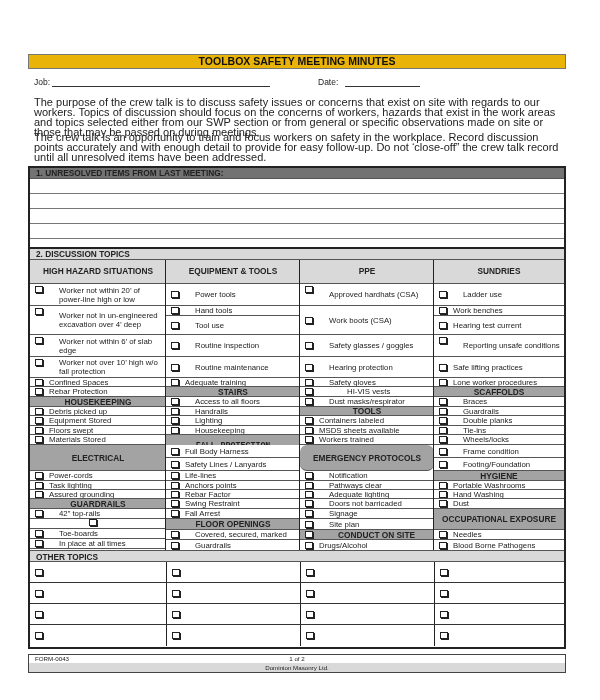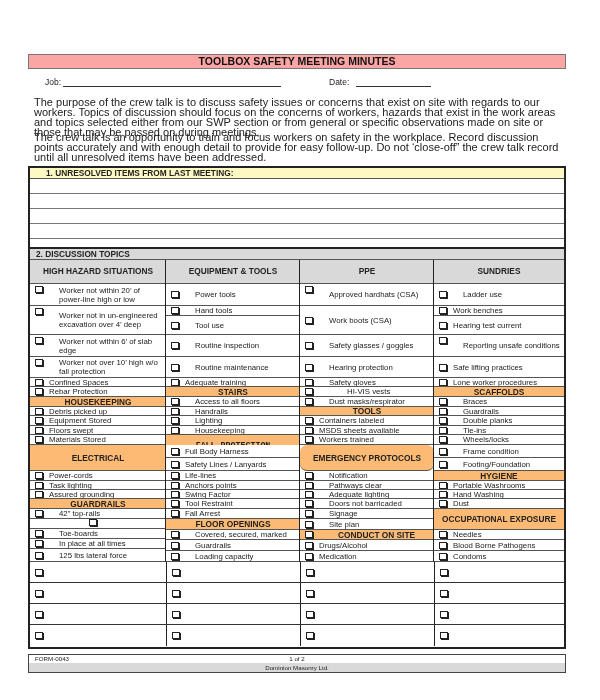--- a/index.html
+++ b/index.html
@@ -1,31 +1,31 @@
 <!DOCTYPE html>
 <html><head>
 <meta charset="utf-8">
 <style>
   html,body{margin:0;padding:0;background:#fff;}
   body{width:600px;height:700px;position:relative;overflow:hidden;font-family:"Liberation Sans",sans-serif;color:#222;}
   .abs{position:absolute;}
-  .title-bar{left:28px;top:54px;width:536px;height:13px;background:#fca5a5;border:1px solid #777;font-weight:bold;font-size:10.5px;text-align:center;line-height:13px;color:#111;}
-  .jobline{top:77px;font-size:8.5px;margin-left:11px;}
+  .title-bar{left:28px;top:54px;width:536px;height:13px;background:#eab308;border:1px solid #777;font-weight:bold;font-size:10.5px;text-align:center;line-height:13px;color:#111;}
+  .jobline{top:77px;font-size:8.5px;}
   .uline{display:inline-block;border-bottom:1px solid #333;height:9px;vertical-align:bottom;}
   .para{left:34px;width:532px;font-size:11px;line-height:10px;}
   .box{border:2px solid #222;box-sizing:border-box;}
   .s1{left:28px;top:166px;width:538px;height:84px;}
-  .s1 .hdr{height:10px;background:#fef9c3;border-bottom:1px solid #555;font-size:8.3px;font-weight:bold;line-height:10px;padding-left:16px;}
+  .s1 .hdr{height:10px;background:#737373;border-bottom:1px solid #555;font-size:8.3px;font-weight:bold;line-height:10px;padding-left:6px;}
   .s1 .line{height:14px;border-bottom:1px solid #777;}
   .s1 .line:last-child{border-bottom:none;}
   .s2{left:28px;top:247px;width:538px;height:402px;}
   .s2hdr{position:absolute;left:0;top:0;width:534px;height:11px;background:#d9d9d9;border-bottom:1px solid #555;font-size:8.3px;font-weight:bold;line-height:11px;padding-left:6px;box-sizing:border-box;}
   .col{position:absolute;top:11px;}
   .cell{position:absolute;left:0;box-sizing:border-box;border-bottom:1px solid #555;font-size:7.8px;line-height:9px;display:flex;align-items:center;overflow:hidden;background:#fff;}
-  .cell.head{background:#fdba74;font-weight:bold;justify-content:center;text-align:center;font-size:8.3px;line-height:10px;}
+  .cell.head{background:#a3a3a3;font-weight:bold;justify-content:center;text-align:center;font-size:8.3px;line-height:10px;}
   .cell.colhead{background:#d9d9d9;font-weight:bold;justify-content:center;text-align:center;font-size:8.3px;line-height:11px;}
   .cb{display:inline-block;width:6px;height:5px;border:1px solid #222;box-shadow:1px 1px 0 #222;margin:0 6px 0 5px;flex:0 0 auto;background:#fff;}
   .cb.wide{margin-right:16px;}
   .cb.top{align-self:flex-start;margin-top:2px;}
   .txt{flex:1;}
   .vdiv{position:absolute;top:11px;width:1px;background:#222;}
   .other-hdr{position:absolute;left:0;width:534px;height:12px;background:#d9d9d9;border-bottom:1px solid #555;border-top:1px solid #555;font-size:8.3px;font-weight:bold;line-height:12px;padding-left:6px;box-sizing:border-box;}
   .orow{position:absolute;left:0;width:534px;border-bottom:1px solid #333;box-sizing:border-box;}
   .orow:last-child{border-bottom:none;}
   .ocell{position:absolute;top:0;height:100%;display:flex;align-items:center;box-sizing:border-box;}
@@ -204,25 +204,25 @@
       <div class="cell" style="top: 211px; height: 10px; width: 134px;">
         <span class="cb"></span>
         <span class="txt">Life-lines</span>
       </div>
       <div class="cell" style="top: 221px; height: 9px; width: 134px;">
         <span class="cb"></span>
         <span class="txt">Anchors points</span>
       </div>
       <div class="cell" style="top: 230px; height: 9px; width: 134px;">
         <span class="cb"></span>
-        <span class="txt">Swing Factor</span>
+        <span class="txt">Rebar Factor</span>
       </div>
       <div class="cell" style="top: 239px; height: 10px; width: 134px;">
         <span class="cb"></span>
-        <span class="txt">Tool Restraint</span>
+        <span class="txt">Swing Restraint</span>
       </div>
       <div class="cell" style="top: 249px; height: 10px; width: 134px;">
         <span class="cb"></span>
         <span class="txt">Fall Arrest</span>
       </div>
       <div class="cell head" style="top: 259px; height: 11px; width: 134px;">
         <span class="txt">FLOOR OPENINGS</span>
       </div>
       <div class="cell" style="top: 270px; height: 10px; width: 134px;">
         <span class="cb wide"></span>
@@ -406,20 +406,21 @@
         <span class="txt">Blood Borne Pathogens</span>
       </div>
       <div class="cell" style="top: 291px; height: 11px; width: 130px;">
         <span class="cb"></span>
         <span class="txt">Condoms</span>
       </div>
     </div>
     <div class="vdiv" style="left: 135px; height: 302px;"></div>
     <div class="vdiv" style="left: 269px; height: 302px;"></div>
     <div class="vdiv" style="left: 403px; height: 302px;"></div>
+    <div class="other-hdr" style="top: 301px;">OTHER TOPICS</div>
     <div class="orow" style="top: 313px; height: 21px;">
       <div class="ocell" style="left: 0px; width: 136px;">
         <span class="cb"></span>
       </div>
       <div class="ocell" style="left: 136px; width: 134px; border-left: 1px solid rgb(34, 34, 34);">
         <span class="cb"></span>
       </div>
       <div class="ocell" style="left: 270px; width: 134px; border-left: 1px solid rgb(34, 34, 34);">
         <span class="cb"></span>
       </div>

